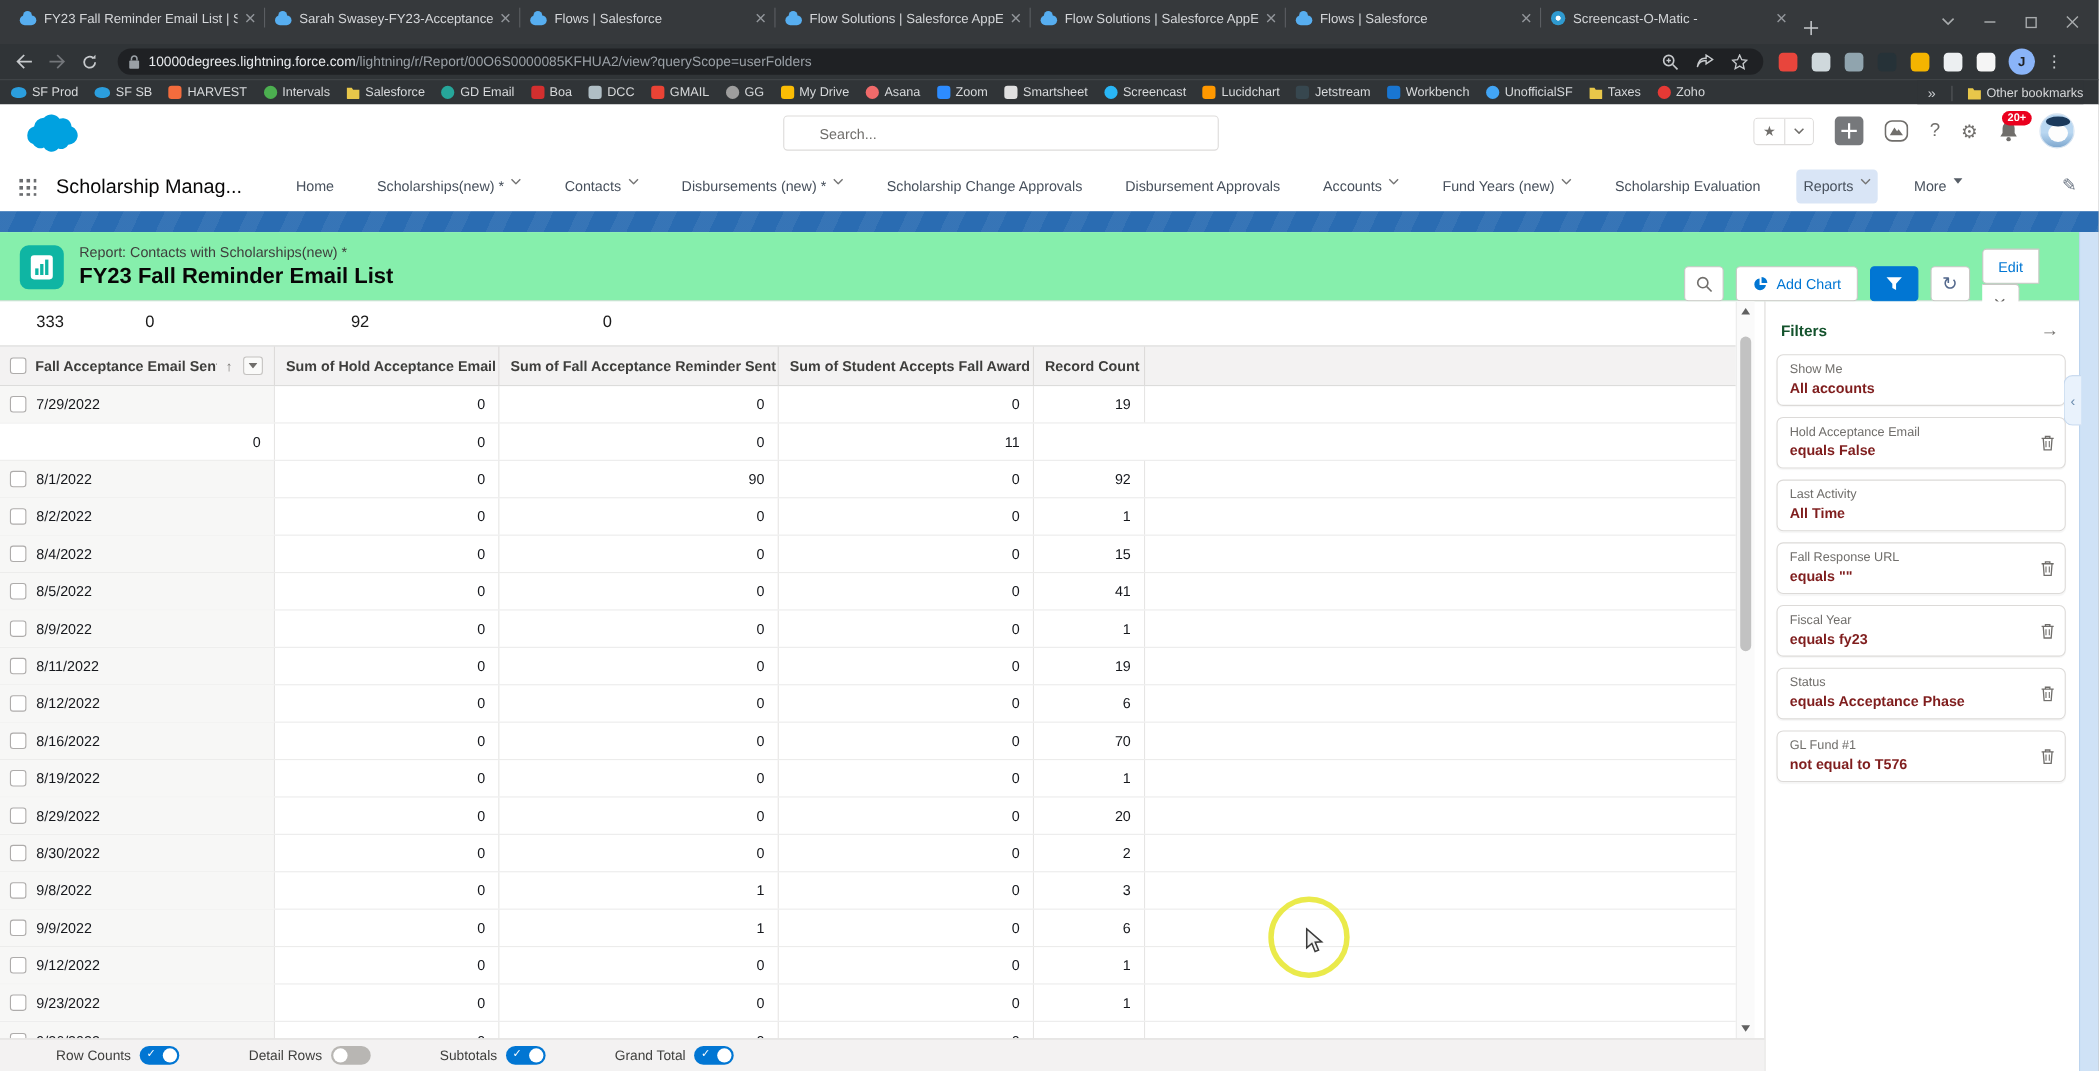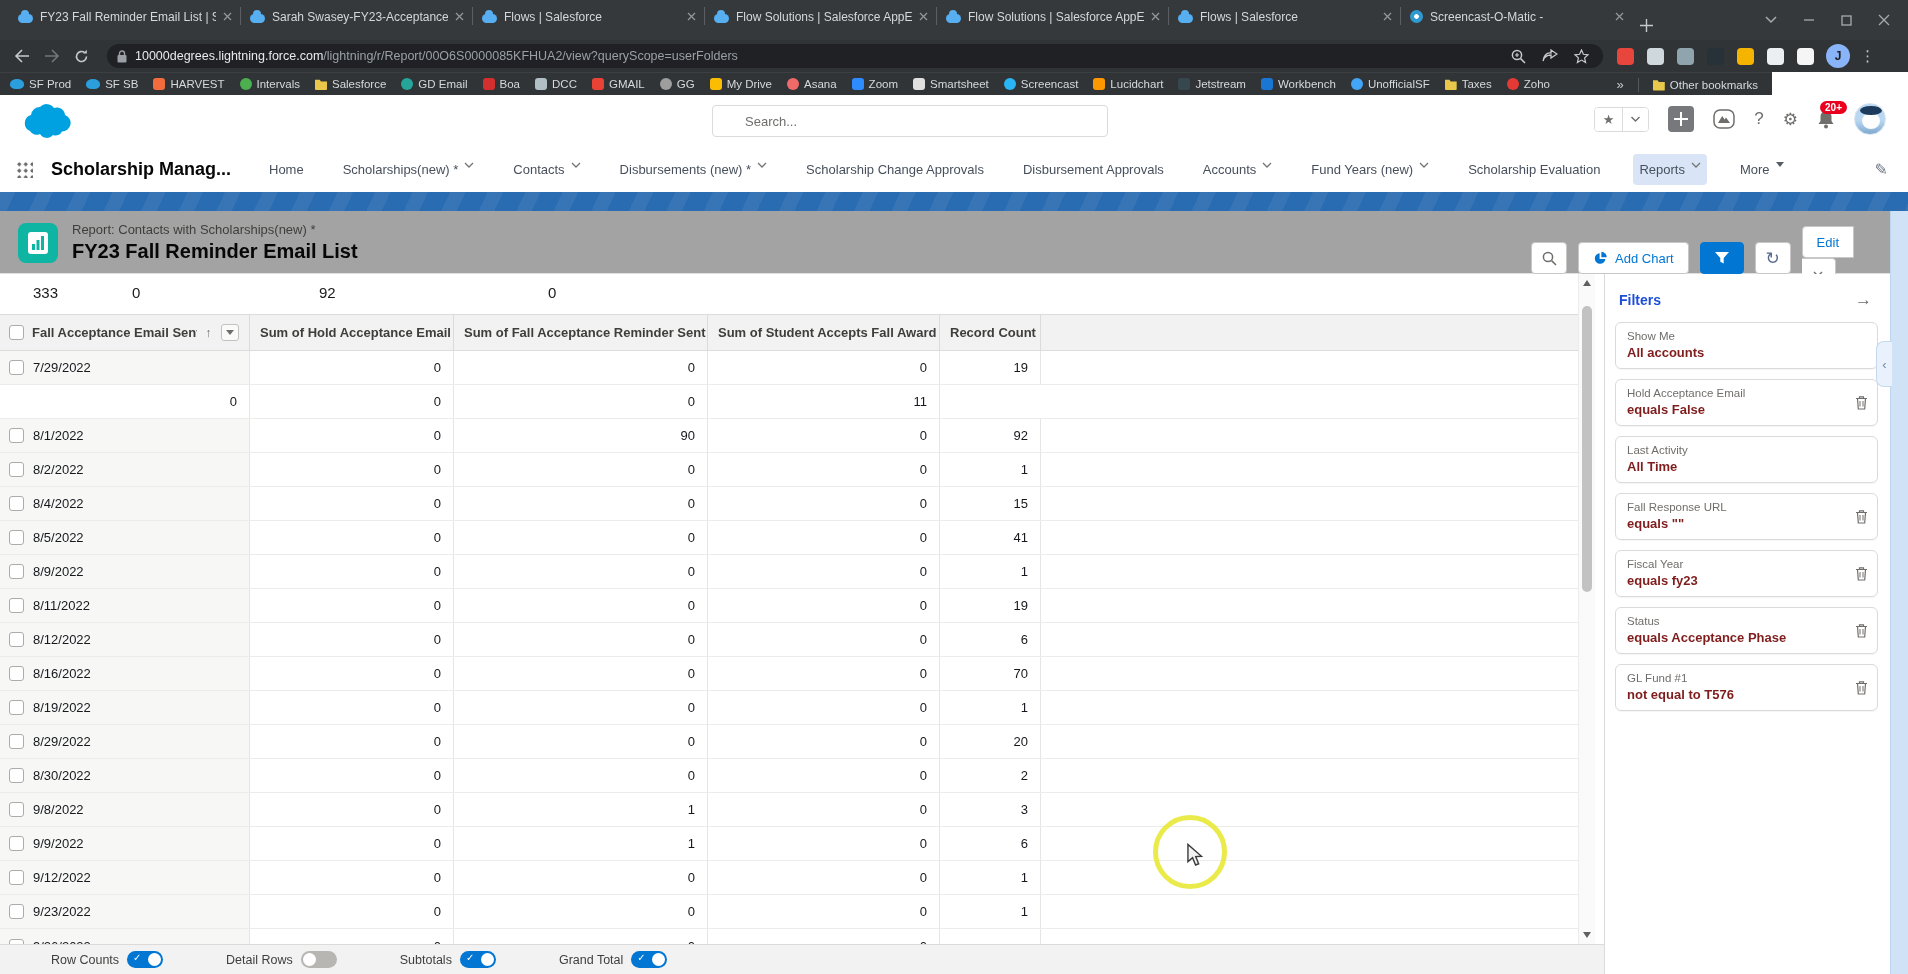--- a/index.html
+++ b/index.html
@@ -26,21 +26,21 @@
   .omnibox { position:relative; width:1496px; height:24px; margin-left:6px; background:#1f2124; border-radius:12px; display:flex; align-items:center; padding:0 10px; gap:8px; }
   .url { font-size:12.5px; white-space:nowrap; overflow:hidden; flex:1; }
   .url .domain { color:#e8eaed; }
   .url .path { color:#9aa0a6; }
   .omni-icons { display:flex; align-items:center; gap:16px; padding-right:4px; }
   .ext-area { display:flex; align-items:center; gap:13px; margin-left:14px; }
   .ext-icon { width:17px; height:17px; border-radius:4px; }
   .chrome-avatar { width:24px; height:24px; border-radius:50%; background:#8ab4f8; color:#202124; font-size:12px; font-weight:bold; display:flex; align-items:center; justify-content:center; margin-left:12px; }
   .kebab { color:#c6c9cc; font-size:15px; margin-left:10px; margin-right:4px; }
 
-  .bookmarks { position:absolute; left:0; top:72px; width:1772px; height:23px; background:#303437; border-top:1px solid #3c4043; display:flex; align-items:center; padding-left:10px; overflow:hidden; }
+  .bookmarks { position:absolute; left:0; top:72px; width:1908px; height:23px; background:#303437; border-top:1px solid #3c4043; display:flex; align-items:center; padding-left:10px; overflow:hidden; }
   .bm-items { display:flex; align-items:center; gap:15px; white-space:nowrap; }
   .bm { display:flex; align-items:center; gap:5px; }
   .bm-label { font-size:11.5px; color:#d7d9db; }
   .bm-ico { width:12px; height:12px; border-radius:3px; flex:0 0 auto; }
   .bm-circle { border-radius:50%; }
   .bm-cloud { border-radius:50% 50% 40% 40%; width:14px; height:10px; }
   .bm-folder { clip-path:polygon(0 15%, 40% 15%, 50% 30%, 100% 30%, 100% 100%, 0 100%); border-radius:1px; }
   .bm-right { position:absolute; right:14px; top:0; height:23px; display:flex; align-items:center; gap:14px; background:#303437; padding-left:10px; }
   .bm-sep { width:1px; height:14px; background:#55585c; }
   .overflow-glyph { color:#c6c9cc; font-size:13px; }
@@ -62,33 +62,33 @@
   .hdr-glyph { color:#706e6b; font-size:17px; }
   .bell-wrap { position:relative; }
   .badge { position:absolute; right:-12px; top:-9px; background:#ea001e; color:#fff; font-size:10px; font-weight:bold; border-radius:8px; padding:1px 5px; }
   .astro { width:32px; height:32px; border-radius:50%; background:linear-gradient(180deg,#b9d7f1 55%, #7fa8cf 100%); position:relative; overflow:hidden; border:1px solid #d5e3f1; }
   .astro::before { content:""; position:absolute; left:7px; top:9px; width:18px; height:16px; background:#fdfdfd; border-radius:50%; }
   .astro::after { content:""; position:absolute; left:5px; top:2px; width:22px; height:9px; background:#1b3a5c; border-radius:50%; }
 
   
   .navbar { position:absolute; left:0; top:146px; width:1908px; height:46px; background:#fff; display:flex; align-items:center; }
   .waffle { width:17px; height:17px; margin:0 18px 0 16px; background-image:radial-gradient(#6b6d70 1.8px, transparent 2px); background-size:6.5px 6.5px; background-position:0 0; }
-  .app-name { font-size:18px; color:#080707; font-weight:bold; width:212px; white-space:nowrap; overflow:hidden; }
+  .app-name { font-size:18px; color:#080707; font-weight:normal; width:212px; white-space:nowrap; overflow:hidden; }
   .nav-items { display:flex; align-items:center; gap:27px; font-size:13px; color:#47505c; }
   .nav-item { display:flex; align-items:flex-start; gap:6px; padding:8px 6px; border-radius:4px; white-space:nowrap; }
   .nav-item.nav-active { background:#d9e5f6; }
   .solid-caret { width:0; height:0; border-left:4px solid transparent; border-right:4px solid transparent; border-top:5px solid #565d66; }
   .nav-pencil { position:absolute; right:20px; color:#6b7583; font-size:16px; }
 
   .blueband { position:absolute; left:0; top:192px; width:1908px; height:19px;
     background:#2a6cb2;
     background-image:repeating-linear-gradient(115deg, rgba(255,255,255,.06) 0 14px, rgba(255,255,255,0) 14px 34px); }
 
   
-  .report-header { position:absolute; left:0; top:211px; width:1890px; height:63px; background:#a3a3a3; border-bottom:1px solid #e0dfde; }
+  .report-header { position:absolute; left:0; top:211px; width:1890px; height:63px; background:#86efac; border-bottom:1px solid #e0dfde; }
   .rh-icon { position:absolute; left:18px; top:12px; width:40px; height:40px; background:#0fb5a3; border-radius:8px; display:flex; align-items:center; justify-content:center; }
   .rh-type { position:absolute; left:72px; top:11px; font-size:13px; color:#3e3e3c; }
   .rh-title { position:absolute; left:72px; top:29px; font-size:20px; font-weight:bold; color:#080707;text-align:center; }
   .rh-actions { position:absolute; right:36px; top:15px; display:flex; align-items:center; gap:11px; }
   .btn { height:32px; background:#fff; border:1px solid #c9c7c5; border-radius:4px; display:flex; align-items:center; justify-content:center; gap:7px; font-size:13px; color:#0176d3; padding:0 14px; }
   .btn.icon-only { width:36px; padding:0; }
   .btn-funnel { width:44px; height:32px; background:#0176d3; border:1px solid #0176d3; border-radius:4px; display:flex; align-items:center; justify-content:center; }
   .split { display:flex;flex-direction:column; }
   .split .btn:first-child { border-radius:4px 0 0 4px; }
   .split .btn:last-child { border-radius:0 4px 4px 0; border-left:none; width:34px; padding:0; }
@@ -118,21 +118,21 @@
   
   .vscroll { position:absolute; left:1578px; top:274px; width:17px; height:670px; background:#fafafa; border-left:1px solid #ececec; }
   .vs-arrow { position:absolute; left:4px; width:0; height:0; border-left:4.5px solid transparent; border-right:4.5px solid transparent; }
   .vs-up { top:6px; border-bottom:6px solid #606060; }
   .vs-down { bottom:6px; border-top:6px solid #606060; }
   .vs-thumb { position:absolute; left:3px; top:32px; width:10px; height:286px; background:#c2c2c2; border-radius:5px; }
 
   
   .filters { position:absolute; left:1604px; top:274px; width:286px; height:700px; background:#fff; border-left:1px solid #dddbda; }
   .filters-hdr { display:flex; align-items:center; justify-content:space-between; padding:16px 18px 12px 14px; }
-  .filters-title { font-size:14px; font-weight:bold; color:#1d4ed8; }
+  .filters-title { font-size:14px; font-weight:bold; color:#14532d; }
   .filters-arrow { font-size:17px; color:#706e6b; }
   .fcard { position:relative; margin:0 12px 10px 10px; height:47px; border:1px solid #dcdad8; border-radius:6px; padding:6px 30px 6px 11px; box-shadow:0 1px 1px rgba(0,0,0,.04); }
   .fcard .flabel { font-size:11.5px; color:#706e6b; line-height:15px; white-space:nowrap; overflow:hidden; }
   .fcard .fvalue { font-size:13px; color:#7f1d1d; line-height:18px; white-space:nowrap; overflow:hidden;font-weight:bold; }
   .ftrash { position:absolute; right:9px; top:15px; }
 
   .bluestrip { position:absolute; left:1890px; top:211px; width:18px; height:763px; background:#cfe2f6; border-left:1px solid #bcd4ee; }
   .strip-tab { position:absolute; left:-15px; top:130px; width:16px; height:46px; background:#e9f2fc; border:1px solid #c6d8ee; border-right:none; border-radius:8px 0 0 8px; display:flex; align-items:center; justify-content:center; color:#6b8cae; font-size:13px; }
 
   

